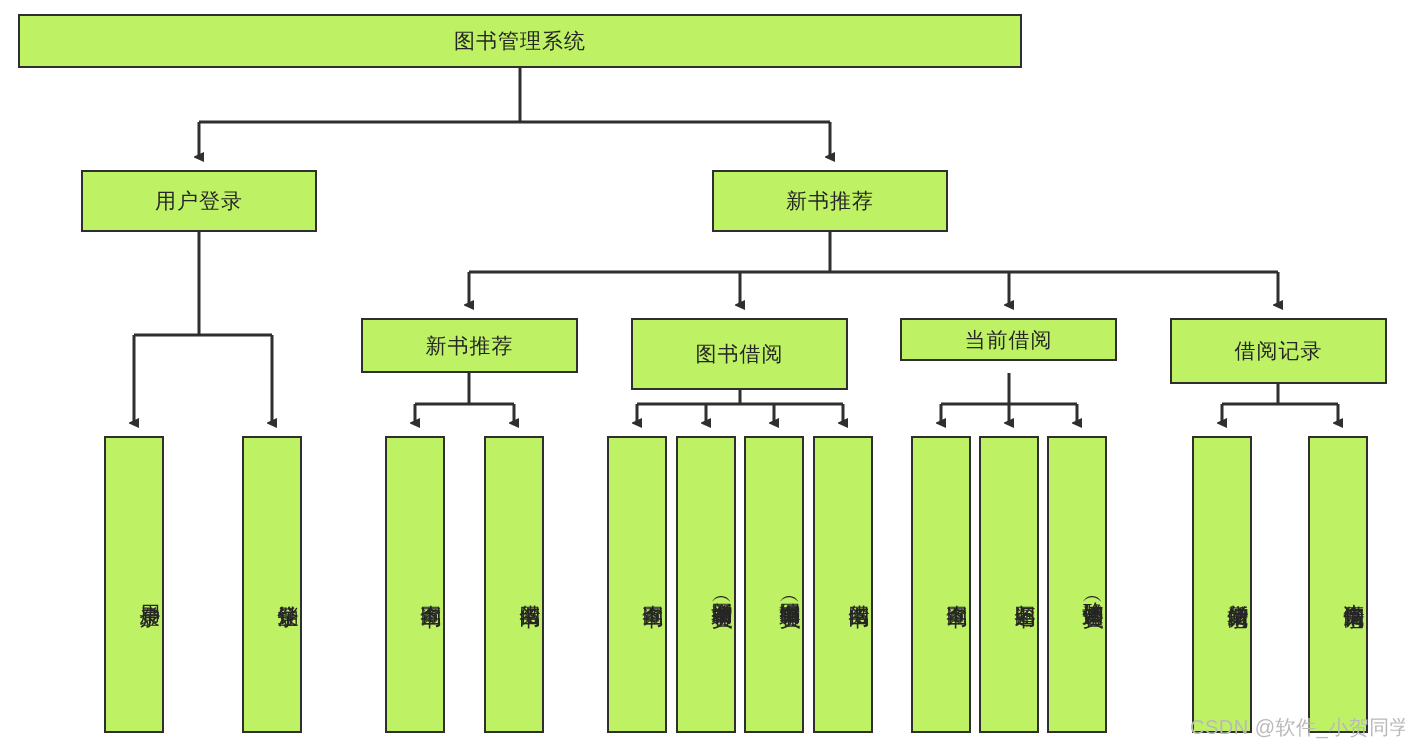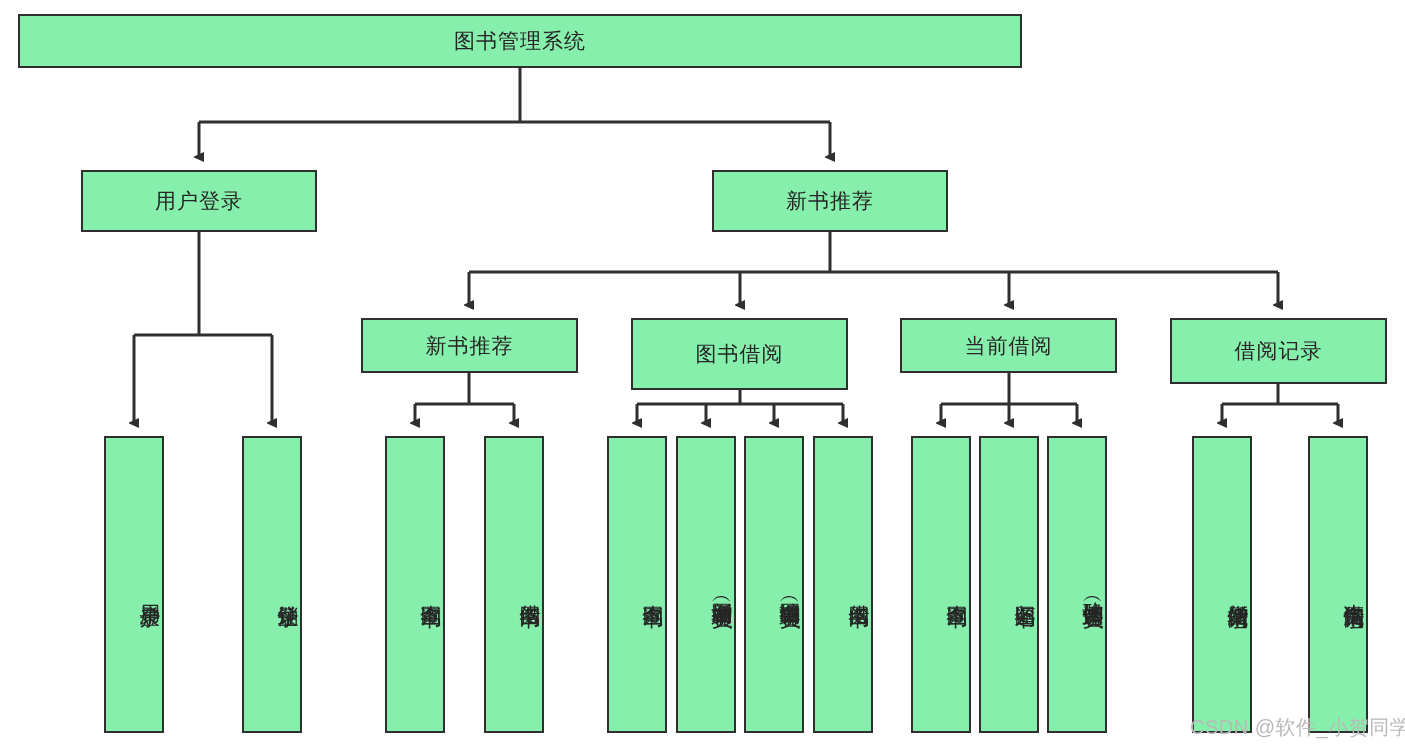--- a/index.html
+++ b/index.html
@@ -21,21 +21,21 @@
     position: absolute;
     left: 0;
     top: 0;
     width: 1405px;
     height: 747px;
     pointer-events: none;
   }
   .node {
     position: absolute;
     box-sizing: border-box;
-    background: #86efac;
+    background: #bef264;
     border: 2px solid #2f2f2f;
     display: flex;
     align-items: center;
     justify-content: center;
     color: #262626;
     z-index: 2;
   }
   .node.h {
     font-size: 21px;
     letter-spacing: 1px;
@@ -132,21 +132,21 @@
   <div class="node h" style="left:712px; top:170px; width:236px; height:62px;">
     <span>新书推荐</span>
   </div>
 
   <div class="node h" style="left:361px; top:318px; width:217px; height:55px;">
     <span>新书推荐</span>
   </div>
   <div class="node h" style="left:631px; top:318px; width:217px; height:72px;">
     <span>图书借阅</span>
   </div>
-  <div class="node h" style="left:900px; top:318px; width:217px; height:55px;">
+  <div class="node h" style="left:900px; top:318px; width:217px; height:43px;">
     <span>当前借阅</span>
   </div>
   <div class="node h" style="left:1170px; top:318px; width:217px; height:66px;">
     <span>借阅记录</span>
   </div>
 
   <div class="node v" style="left:104px; top:436px; width:60px; height:297px;">
     <span class="vtext">用户登录</span>
   </div>
   <div class="node v" style="left:242px; top:436px; width:60px; height:297px;">

